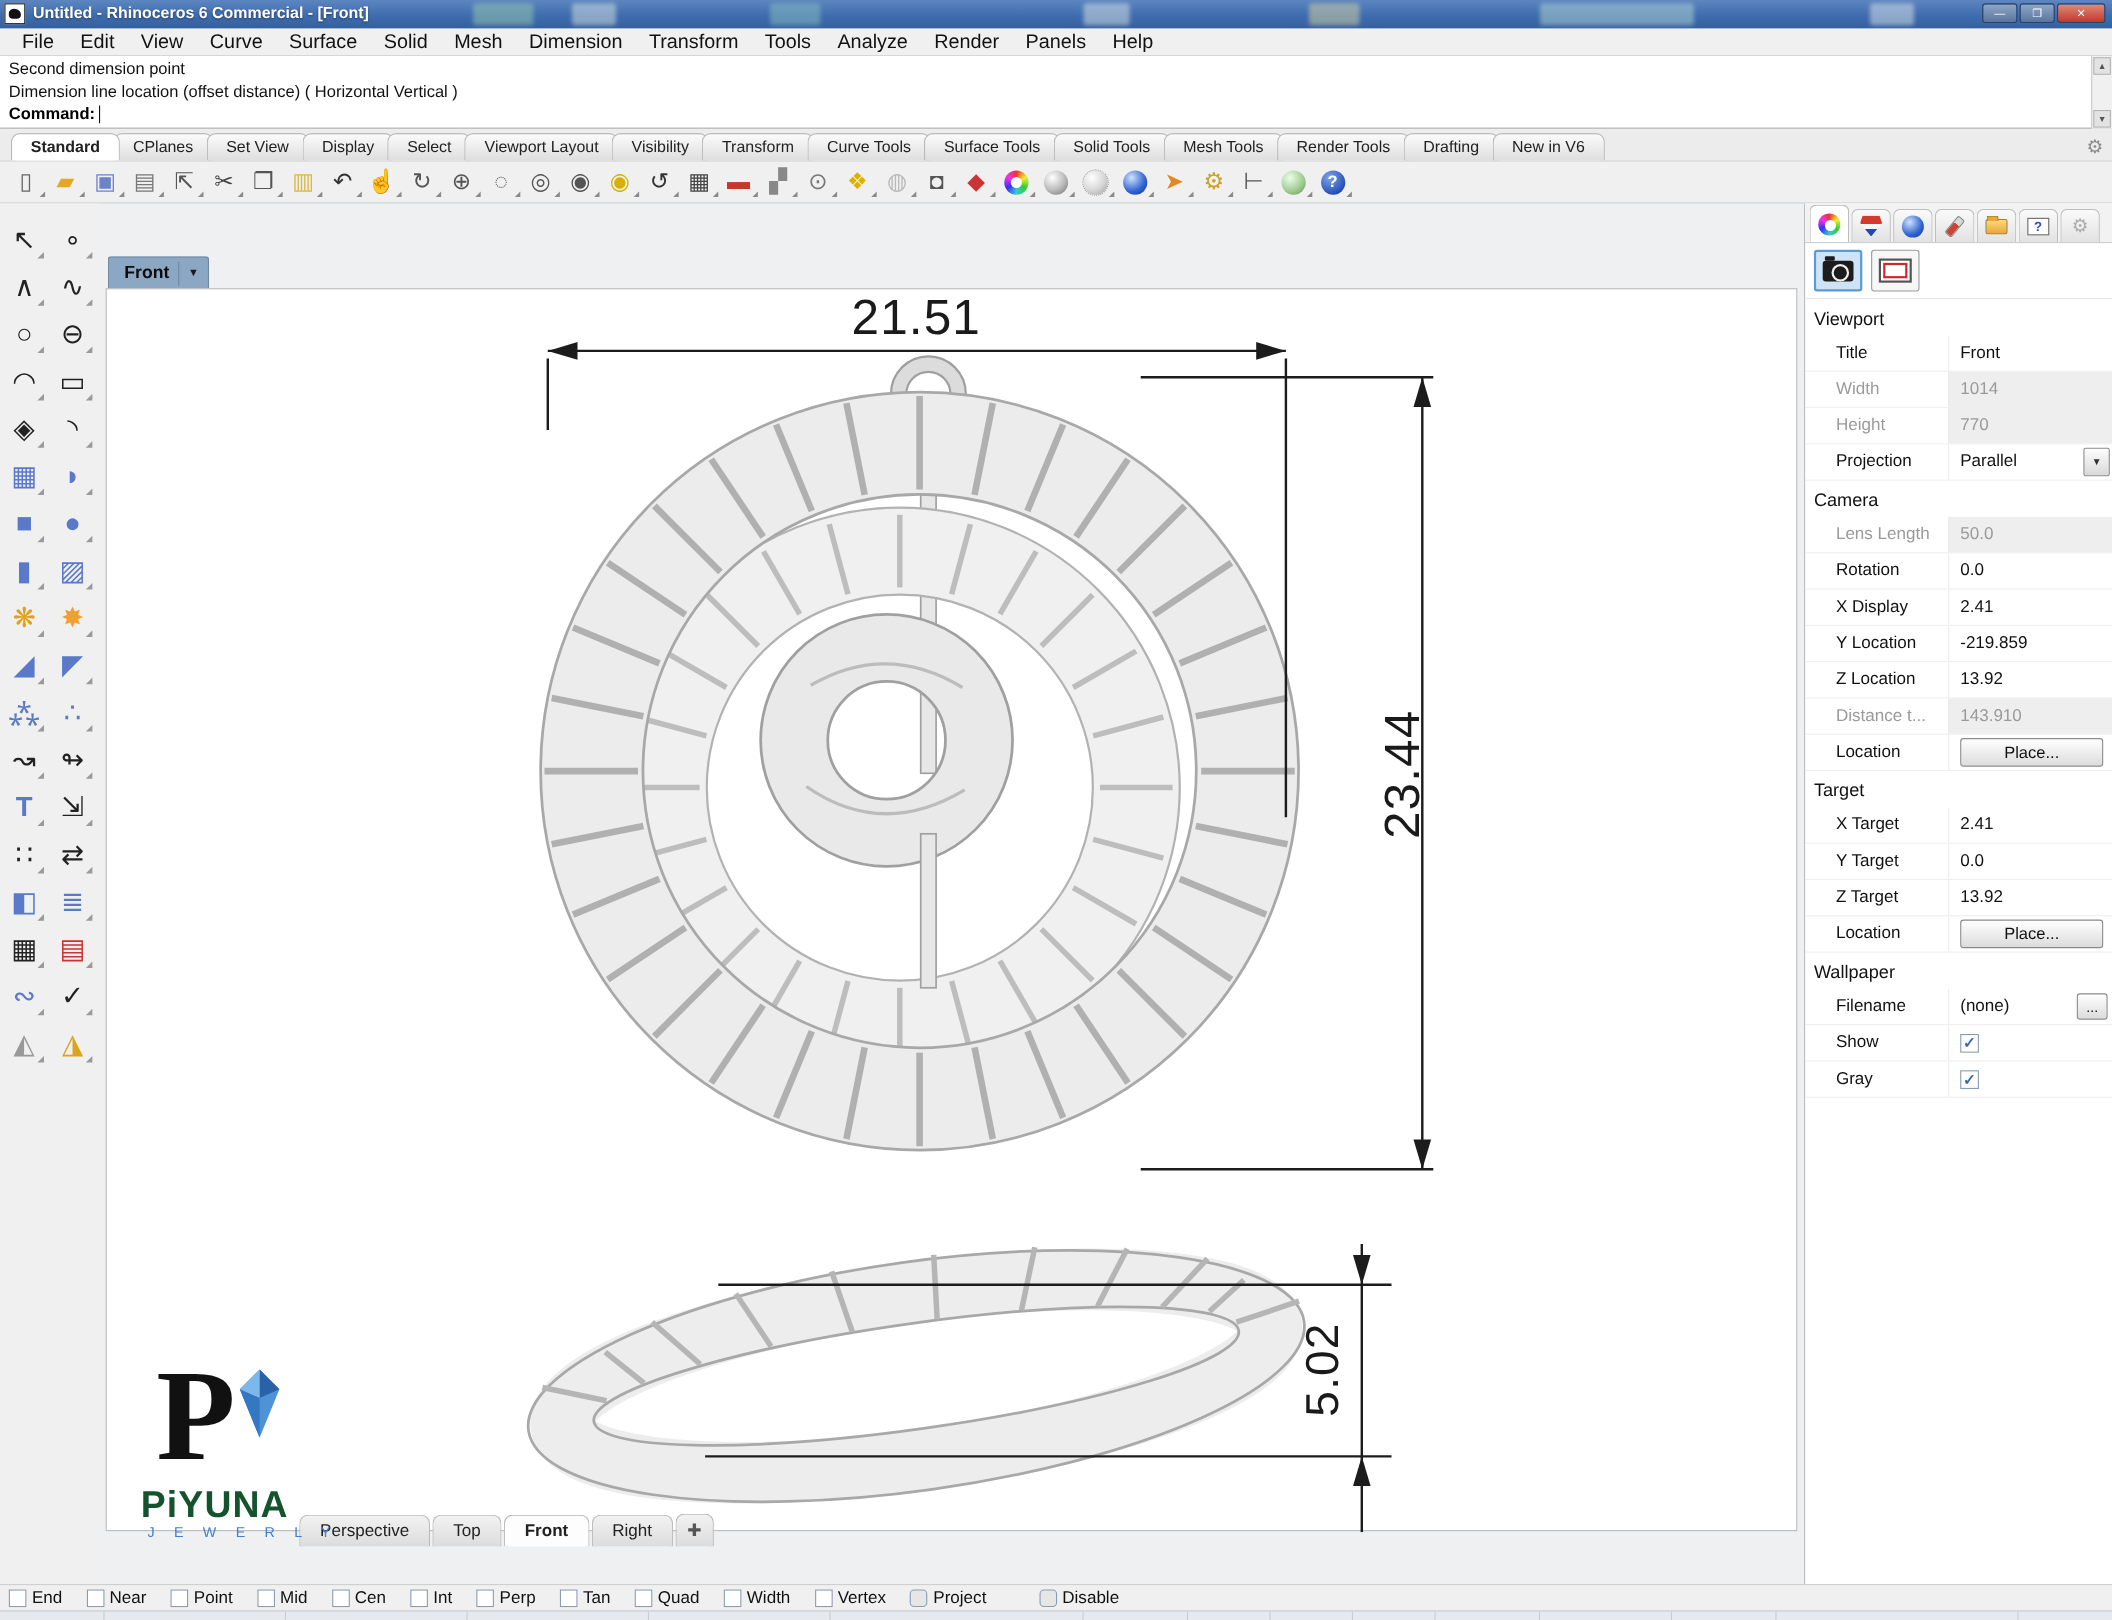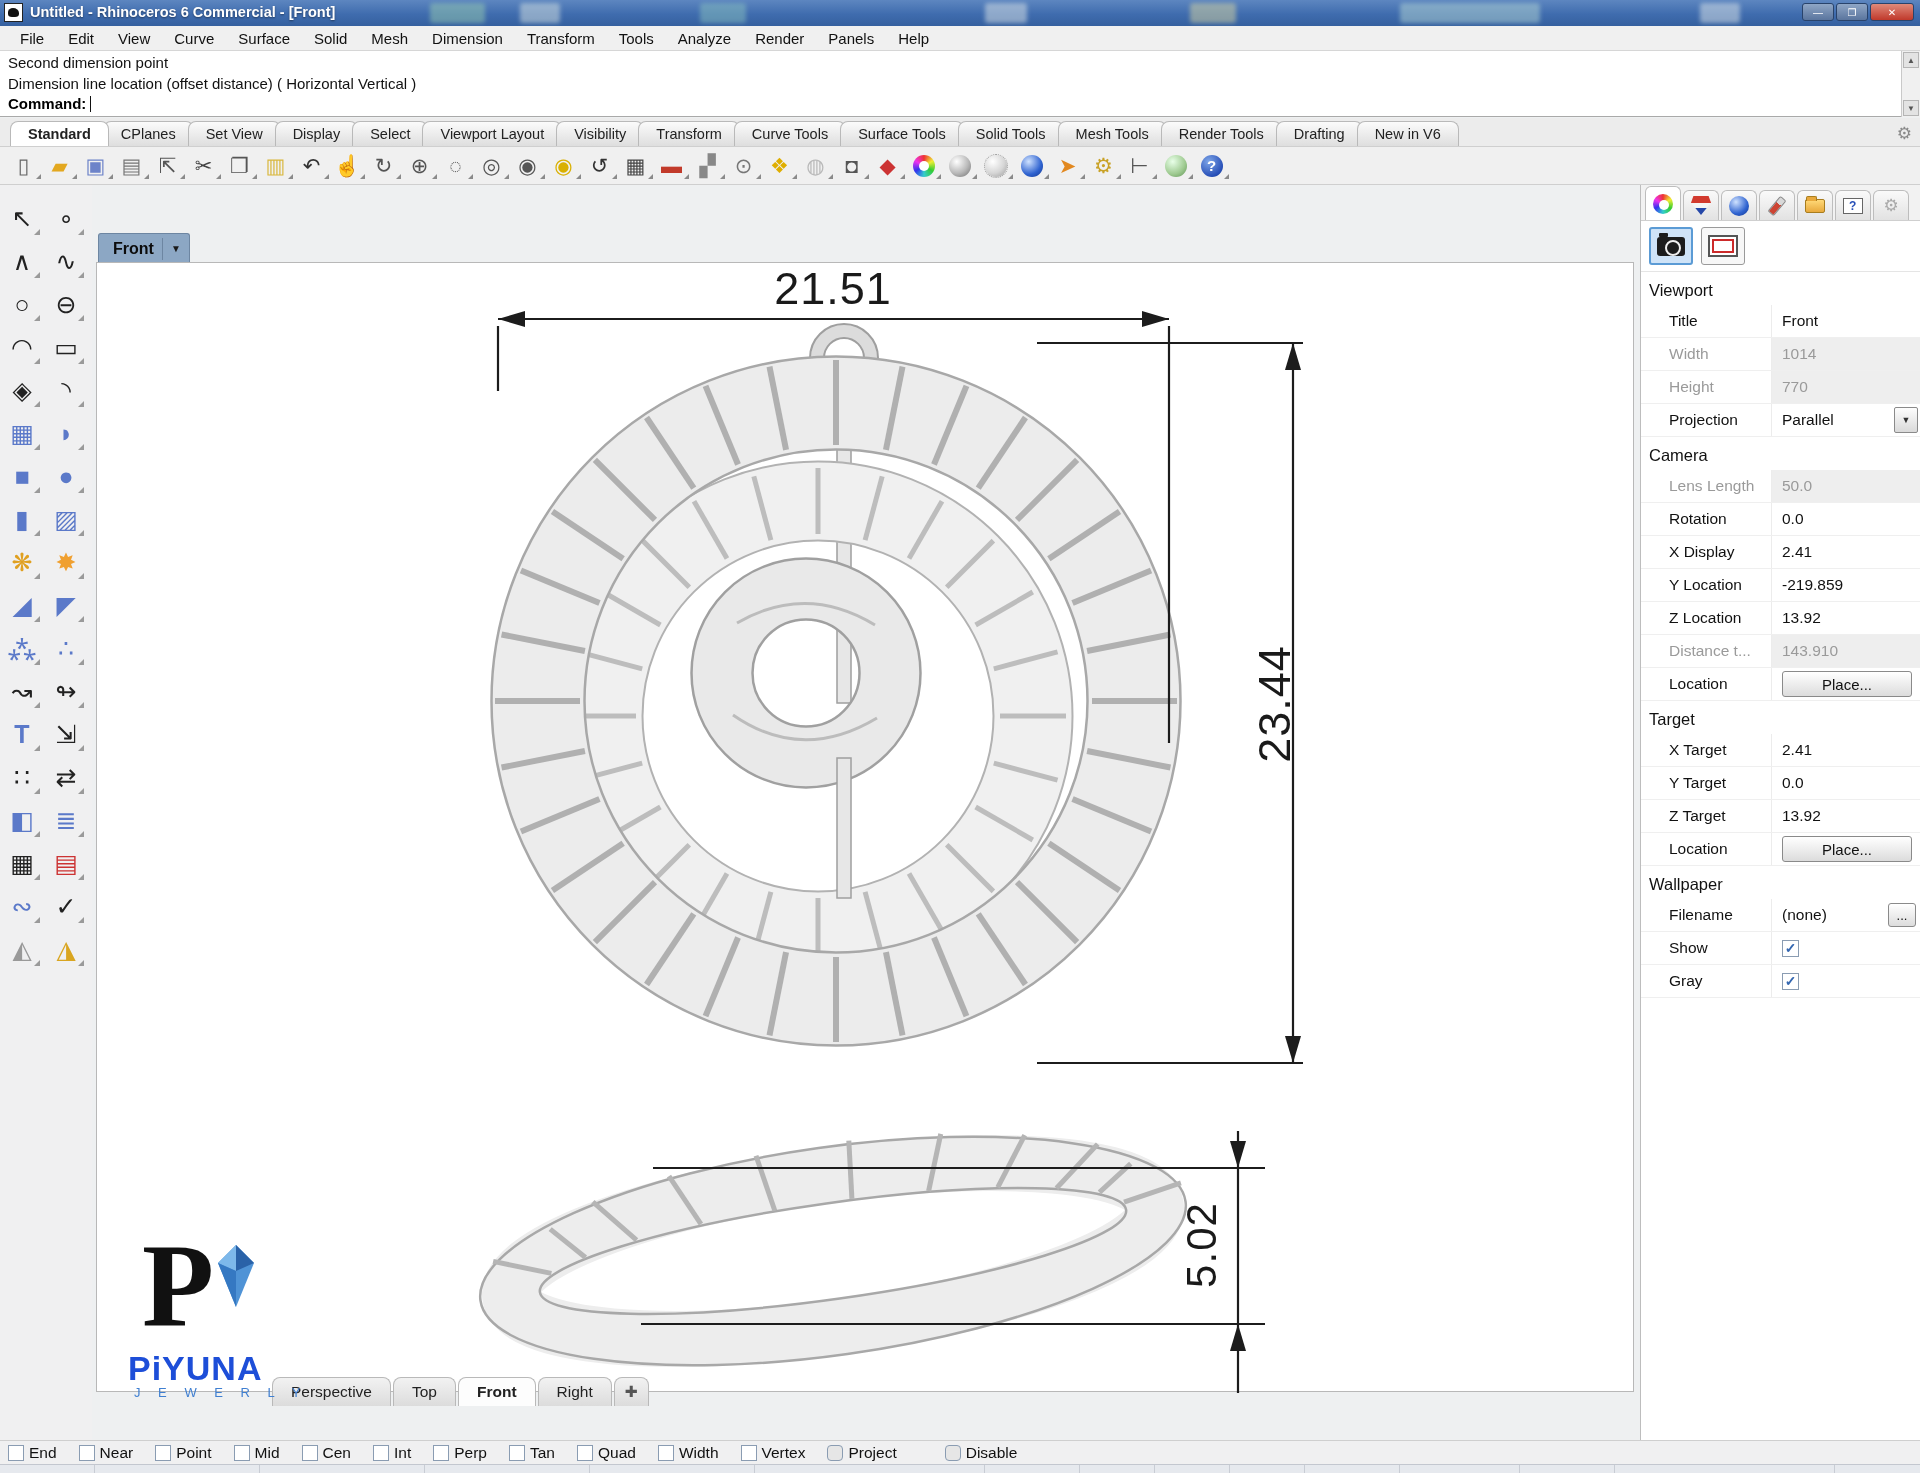--- a/index.html
+++ b/index.html
@@ -15,21 +15,21 @@
   .wtitle { position:absolute; left:30px; top:4px; color:#fff; font-size:14.5px; font-weight:bold; text-shadow:0 1px 2px rgba(0,0,0,.45); }
   .winbtns { position:absolute; right:6px; top:3px; display:flex; gap:2px; }
   .winbtn { width:32px; height:18px; display:flex; align-items:center; justify-content:center;
     font-size:10px; color:#fff; border:1px solid #29436b; border-radius:3px;
     background:linear-gradient(180deg,#8fa6c6,#5a759e); }
   .winbtn.close { background:linear-gradient(180deg,#e08a7a,#c0392b); width:44px; }
 
   
   .menubar { position:absolute; left:0; top:26px; width:1920px; height:25px; background:#f0f0f0;
     display:flex; align-items:center; padding-left:8px; border-bottom:1px solid #d6d6d6; }
-  .menuitem { padding:3px 12px; font-size:15px; color:#111; }
+  .menuitem { padding:3px 12px; font-size:18px; color:#111; }
 
   
   .cmdarea { position:absolute; left:0; top:51px; width:1920px; height:66px; background:#fff; border-bottom:1px solid #a9a9a9; }
   .cmdline { font-size:15px; color:#111; padding:2px 0 0 8px; line-height:19px; }
   .cmdprompt { font-size:15px; font-weight:bold; padding:2px 0 0 8px; display:flex; }
   .caret { display:inline-block; width:1px; height:16px; background:#111; margin-left:4px; margin-top:1px; }
   .cmdscroll { position:absolute; right:0; top:0; width:19px; height:66px; background:#f0f0f0; border-left:1px solid #c9c9c9; }
   .cmdscroll .sarr { position:absolute; left:1px; width:16px; height:16px; background:#e3e3e3; border:1px solid #b5b5b5;
     font-size:8px; color:#555; display:flex; align-items:center; justify-content:center; }
 
@@ -83,21 +83,21 @@
   .vtab { font-size:15.5px; color:#222; padding:5px 18px; background:linear-gradient(180deg,#f2f2f2,#dcdcdc);
     border:1px solid #b9b9b9; border-bottom:none; border-radius:8px 8px 0 0; }
   .vtab.active { background:#fdfdfd; font-weight:bold; }
   .vtab.add { padding:5px 10px; color:#555; }
 
   
   .logo { position:absolute; left:36px; bottom:28px; width:220px; height:175px; z-index:4; }
   .logo .pmark { position:absolute; left:14px; top:0; font-size:118px; font-weight:bold; color:#111; line-height:.85;
     font-family:"Liberation Serif", serif; }
   .logo .gem { position:absolute; left:86px; top:8px; }
-  .logo .brand { position:absolute; left:0px; top:112px; font-size:34px; font-weight:bold; color:#1d4ed8; letter-spacing:1px; }
+  .logo .brand { position:absolute; left:0px; top:112px; font-size:34px; font-weight:bold; color:#14532d; letter-spacing:1px; }
   .logo .sub { position:absolute; left:6px; top:148px; font-size:13px; color:#3f7fd1; letter-spacing:7px; }
 
   
   .rpanel { position:absolute; left:1640px; top:185px; width:280px; height:1270px; background:#fff; border-left:1px solid #bdbdbd; }
   .ptabs { display:flex; align-items:flex-end; height:36px; background:#f2f2f2; padding-left:4px; border-bottom:1px solid #cfcfcf; }
   .ptab { width:36px; height:30px; display:flex; align-items:center; justify-content:center;
     border:1px solid #bdbdbd; border-bottom:none; border-radius:6px 6px 0 0; background:linear-gradient(180deg,#fafafa,#e2e2e2); margin-right:2px; }
   .ptab.active { background:#fff; height:34px; }
   .flagicon { width:20px; height:19px; background:linear-gradient(180deg,#d23a2e 0 38%,#f5f5f5 38% 62%,#2547a8 62% 100%);
     clip-path:polygon(12% 0, 88% 0, 100% 35%, 50% 100%, 0 35%); }

